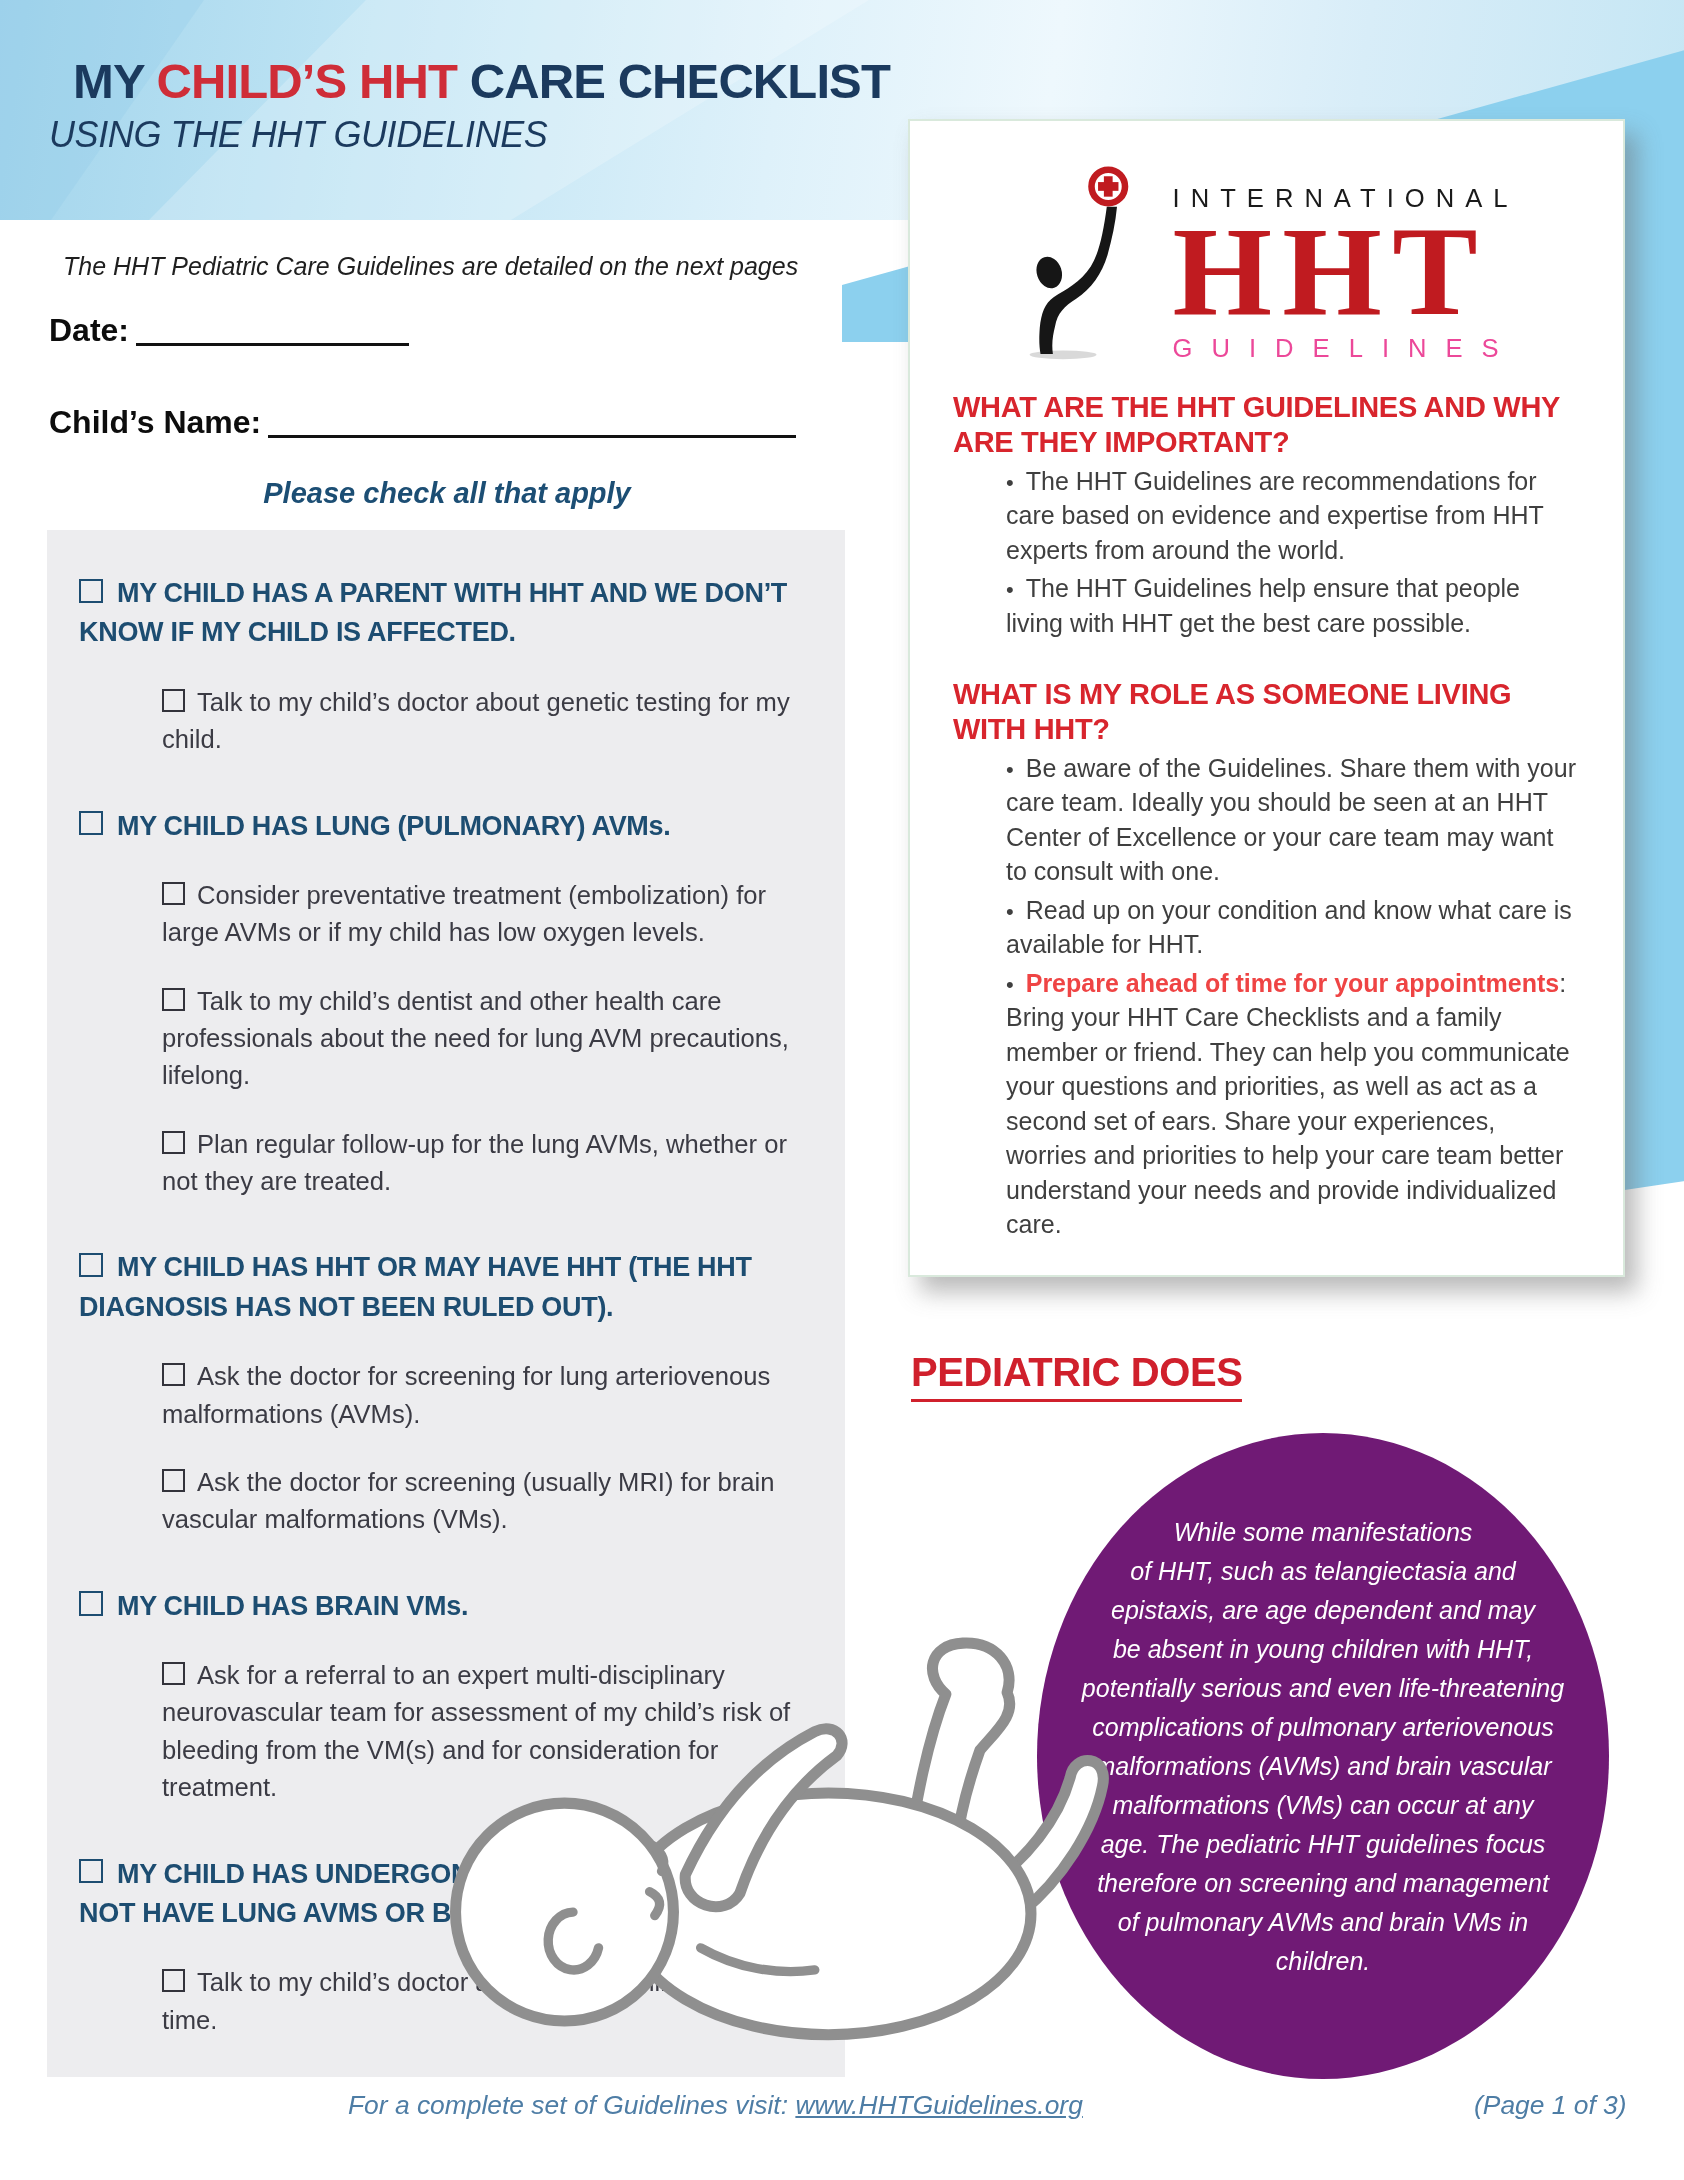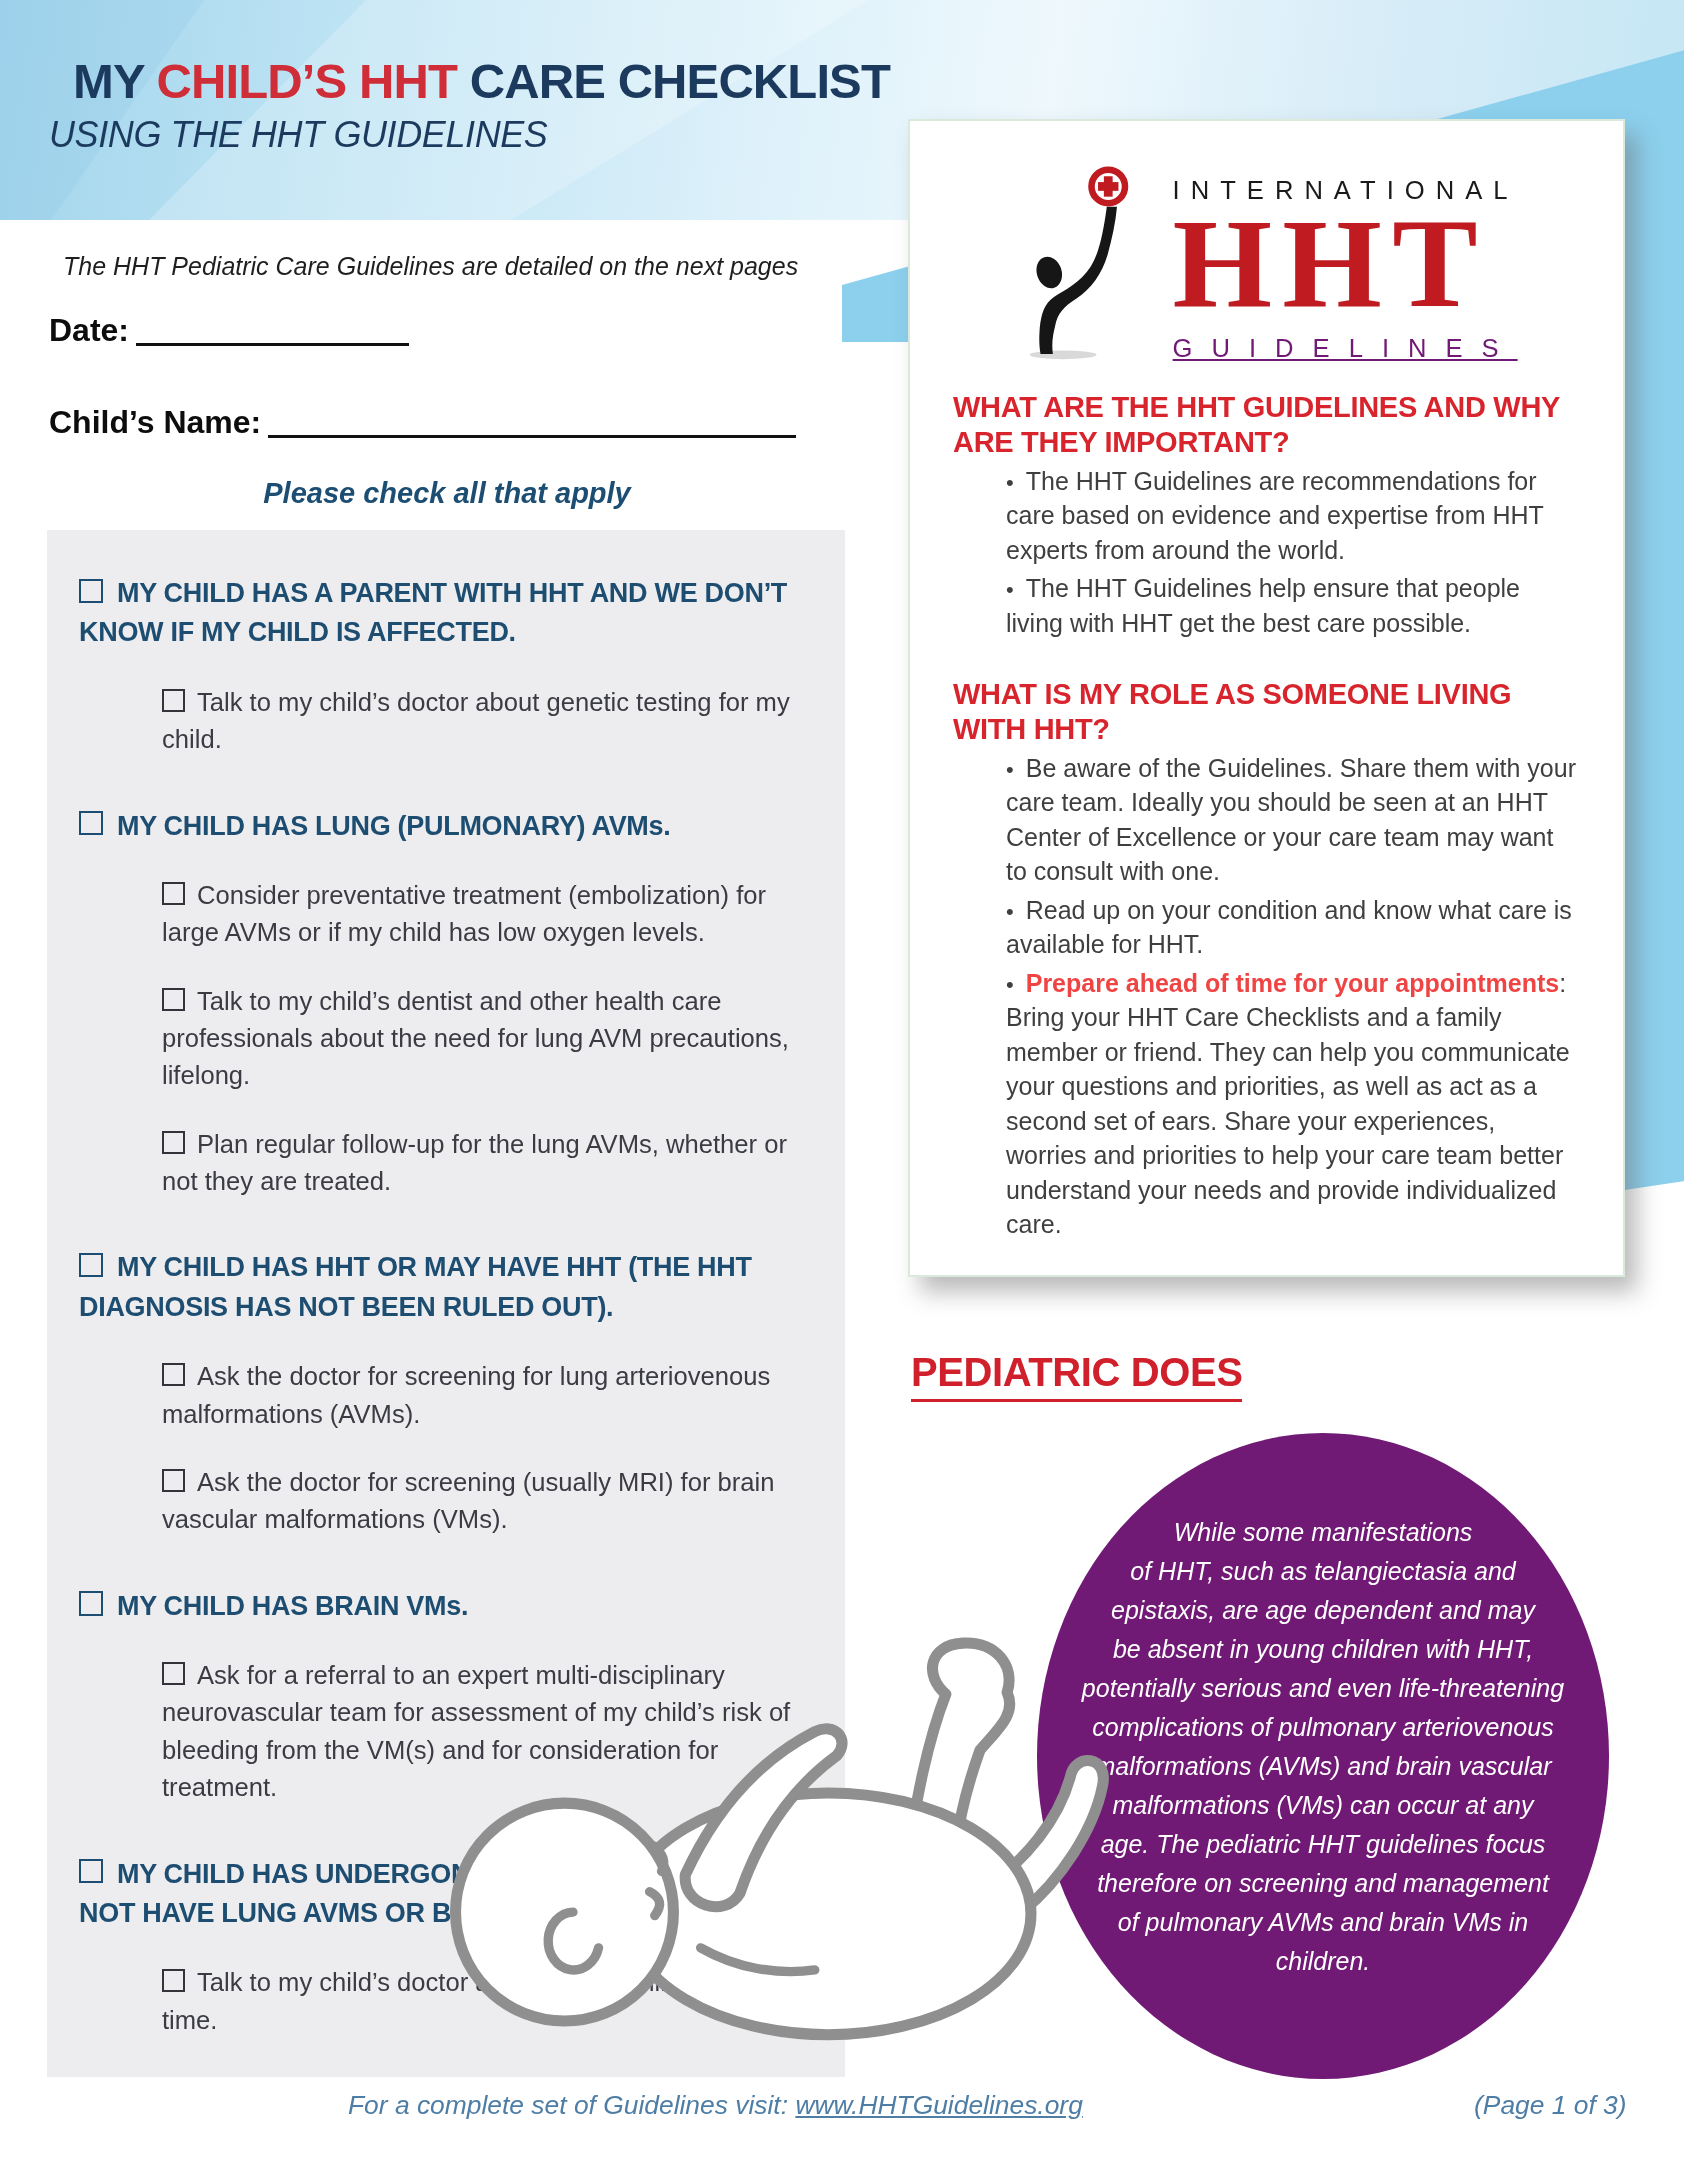--- a/index.html
+++ b/index.html
@@ -50,21 +50,21 @@
   
   .card{position:absolute;left:908px;top:119px;width:717px;height:1158px;z-index:3;
     background:#ffffff;border:2.6px solid #d9e9dc;box-sizing:border-box;
     box-shadow:12px 15.3px 22px rgba(105,105,105,0.45);
     padding:20px 43px 0 43px;overflow:hidden;}
   .logo{display:flex;justify-content:center;align-items:flex-end;margin-top:12px;height:215px;}
   .logo-fig{width:153px;height:213px;flex:0 0 auto;}
   .logo-text{margin-left:5.1px;padding-bottom:5.1px;}
   .logo-l1{font-size:25.6px;letter-spacing:11px;color:#1a1a1a;}
   .logo-hht{font-family:"Liberation Serif", serif;font-weight:bold;font-size:128px;line-height:0.92;color:#c01b20;letter-spacing:10.2px;}
-  .logo-l3{font-size:25.6px;letter-spacing:19px;color:#701a75;margin-top:11px;text-decoration:underline;}
+  .logo-l3{font-size:25.6px;letter-spacing:19px;color:#ec4899;margin-top:3px;}
   .card-h{font-size:29px;font-weight:bold;color:#d8252d;line-height:1.2;letter-spacing:-0.3px;margin-top:22px;}
   .card-h.second{margin-top:37px;}
   .card-bullet{margin-left:53px;margin-top:4px;font-size:25px;color:#3f3f3f;line-height:1.38;}
   .card-bullet .dot{font-size:22px;margin-right:12px;color:#3f3f3f;}
   .card-bullet .b{font-weight:bold;color:#ef4444;}
   
   .ped-heading{position:absolute;left:911px;top:1350px;z-index:2;
     font-size:40px;font-weight:bold;color:#d0202c;letter-spacing:-0.4px;
     border-bottom:3.4px solid #d0202c;padding-bottom:4.3px;}
   .circle{position:absolute;left:1037px;top:1433px;width:572px;height:646px;z-index:2;

